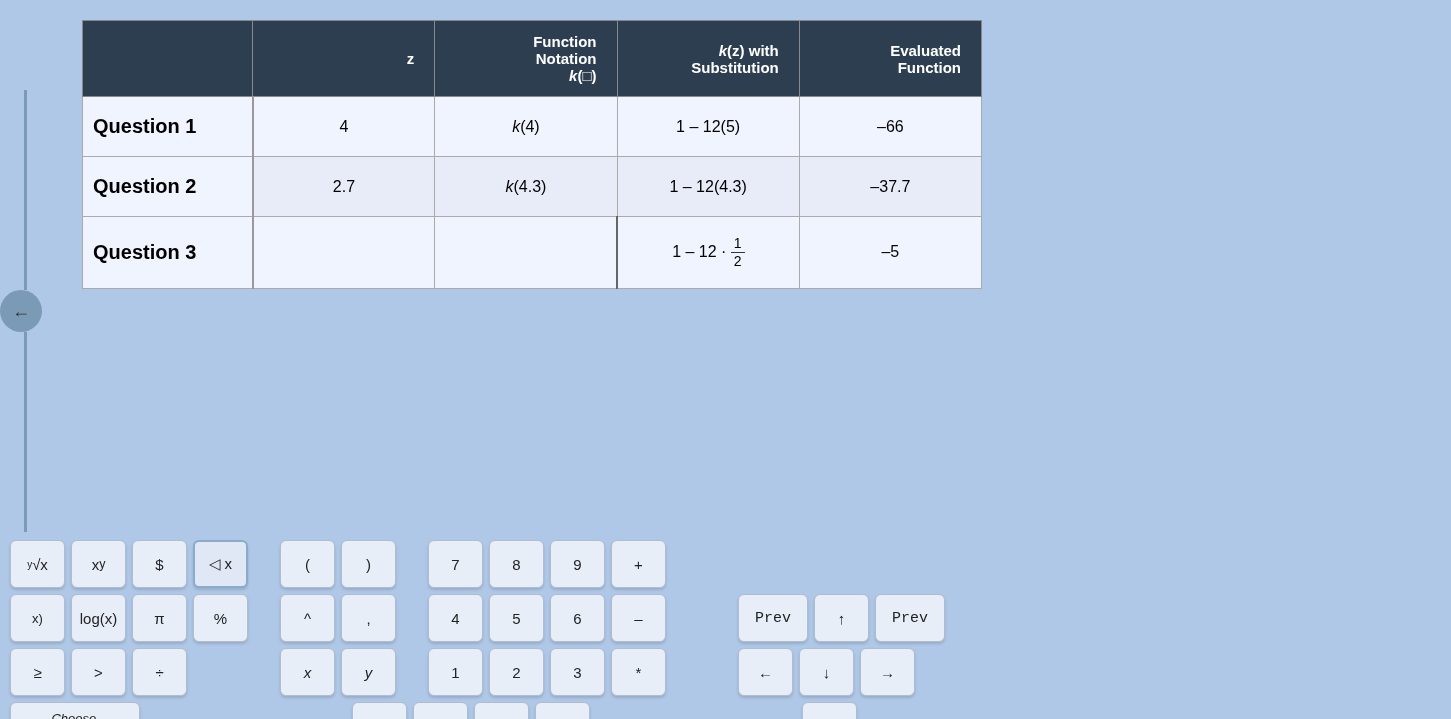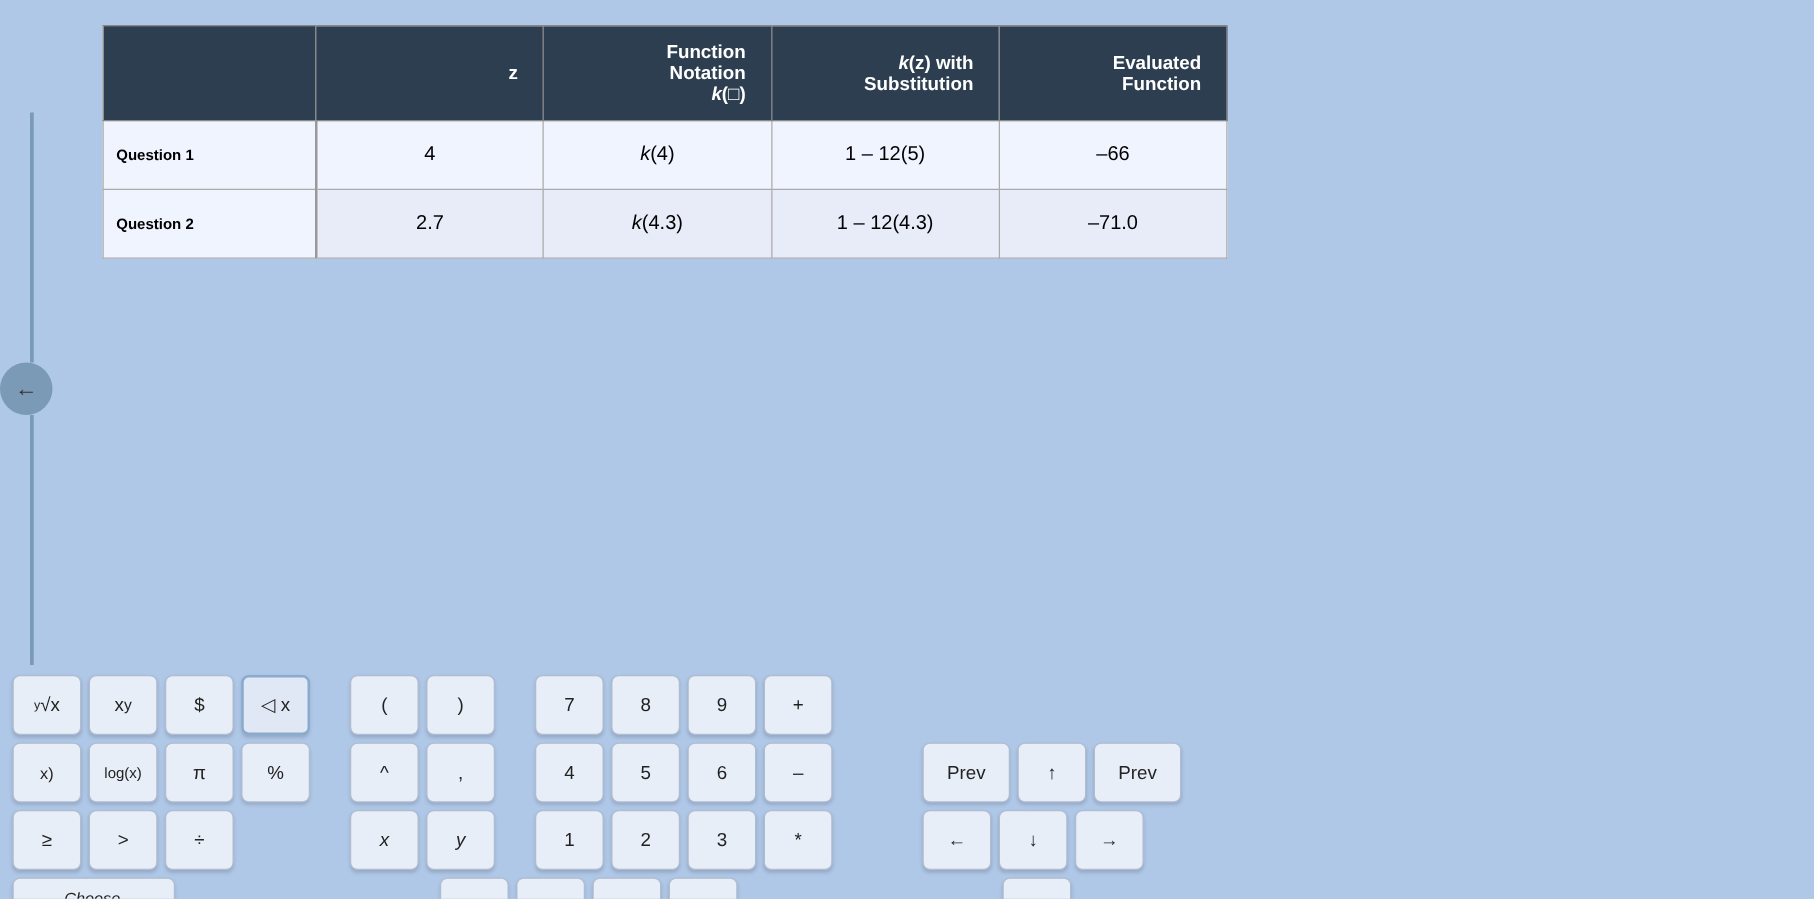--- a/index.html
+++ b/index.html
@@ -90,21 +90,21 @@
       padding: 18px 20px;
       text-align: center;
       font-size: 16px;
       border: 1px solid #aaa;
       vertical-align: middle;
     }
 
     td.row-label {
       text-align: left;
       font-weight: 600;
-      font-size: 12px;
+      font-size: 20px;
       background: #f0f4ff;
       padding-left: 10px;
       border-right: 2px solid #999;
     }
 
     
     .fraction {
       display: inline-flex;
       flex-direction: column;
       align-items: center;
@@ -147,20 +147,21 @@
     }
 
     .key-enter {
       background: #e8eef8;
       min-width: 100px;
     }
 
     .key-prev-next {
       background: #e8eef8;
       min-width: 70px;
+      font-family: Liberation Mono, monospace;
     }
 
     .key-arrow {
       min-width: 55px;
     }
 
     .key-choose {
       font-style: italic;
       min-width: 90px;
       font-size: 13px;
@@ -229,21 +230,33 @@
           <td>4</td>
           <td><span style="font-style:italic;">k</span>(4)</td>
           <td>1 – 12(5)</td>
           <td>–66</td>
         </tr>
         <tr>
           <td class="row-label">Question 2</td>
           <td>2.7</td>
           <td><span style="font-style:italic;">k</span>(4.3)</td>
           <td>1 – 12(4.3)</td>
-          <td>–71.0</td>
+          <td>–37.7</td>
+        </tr>
+        <tr>
+          <td class="row-label">Question 3</td>
+          <td></td>
+          <td style="border-right: 2px solid #666; min-height:50px;"></td>
+          <td>
+            1 – 12 · <span class="fraction">
+                <span class="numerator">1</span>
+                <span class="denominator">2</span>
+              </span>
+          </td>
+          <td>–5</td>
         </tr>
       </tbody>
     </table>
   </div>
 </div>
 
 <div class="keyboard-section">
   <div class="kb-rows">
 
     <div class="kb-row">
@@ -257,21 +270,21 @@
       <div class="kb-row-spacer"></div>
       <div class="key">7</div>
       <div class="key">8</div>
       <div class="key">9</div>
       <div class="key">+</div>
       <div class="kb-row-spacer" style="width:60px;"></div>
     </div>
 
     <div class="kb-row">
       <div class="key" style="font-size:13px;">x)</div>
-      <div class="key" style="font-size:12px;">log(x)</div>
+      <div class="key" style="font-size:15px;">log(x)</div>
       <div class="key">π</div>
       <div class="key">%</div>
       <div class="kb-row-spacer"></div>
       <div class="key">^</div>
       <div class="key">,</div>
       <div class="kb-row-spacer"></div>
       <div class="key">4</div>
       <div class="key">5</div>
       <div class="key">6</div>
       <div class="key">–</div>

